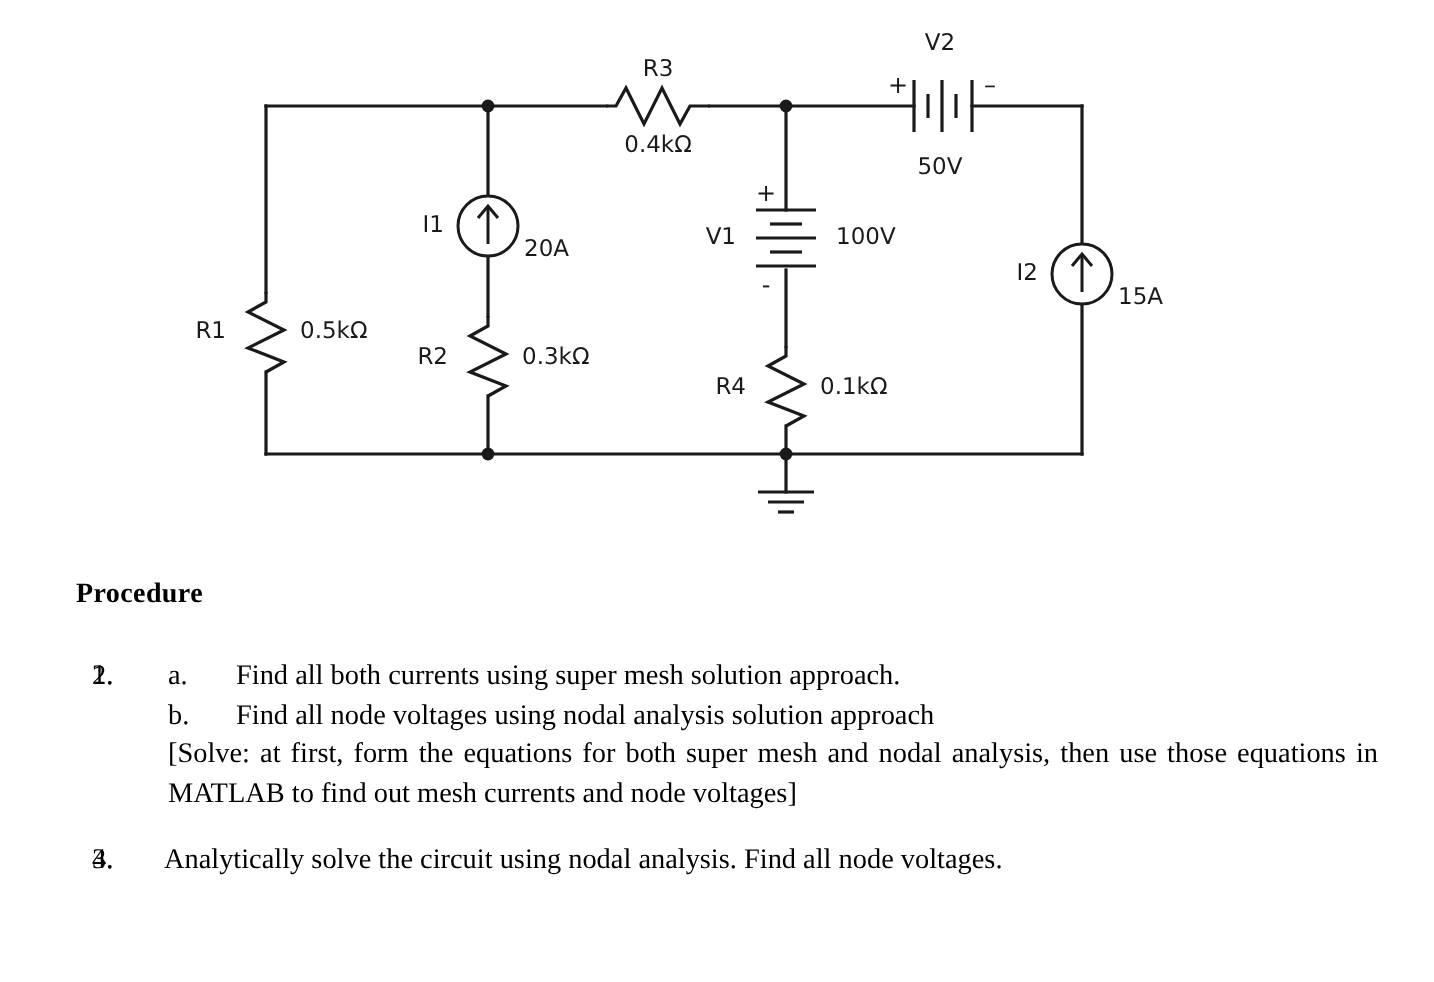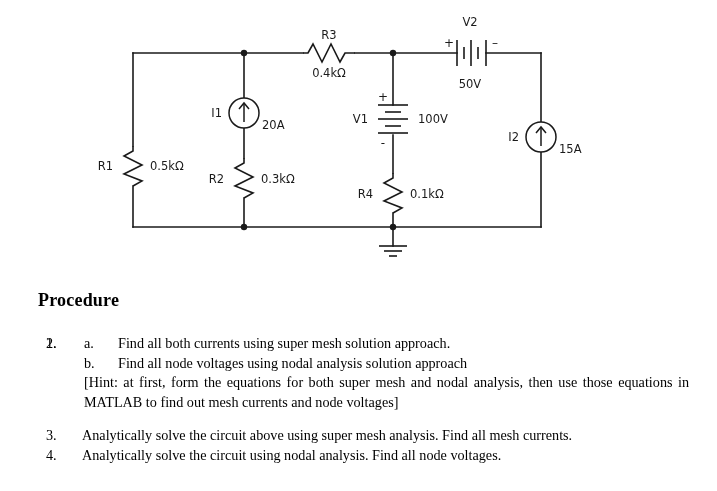--- a/index.html
+++ b/index.html
@@ -68,21 +68,21 @@
 
   #procedure-section {
     position: absolute;
     left: 0;
     top: 275px;
     width: 717px;
   }
   .proc-heading {
     font-family: "Liberation Serif", serif;
     font-weight: bold;
-    font-size: 18px;
+    font-size: 14px;
     margin: 0;
     padding: 15px 16px 0 38px;
     letter-spacing: 0.2px;
   }
   .proc-item {
     position: relative;
     font-size: 14.2px;
     line-height: 19.5px;
     padding-left: 82px;
     padding-right: 26px;
@@ -250,26 +250,25 @@
       <span class="num">2.</span>
     </div>
     <div class="sub-item">
       <span class="letter">a.</span>
       <span>Find all both currents using super mesh solution approach.</span>
     </div>
     <div class="sub-item">
       <span class="letter">b.</span>
       <span>Find all node voltages using nodal analysis solution approach</span>
     </div>
-    <div class="hint">[Hint: at first, form the equations for both super mesh and nodal analysis, then use those equations in MATLAB to find out mesh currents and node voltages]</div>
+    <div class="hint">[Solve: at first, form the equations for both super mesh and nodal analysis, then use those equations in MATLAB to find out mesh currents and node voltages]</div>
   </div>
 
   <div class="proc-group-2">
     <div class="proc-item">
       <span class="num">3.</span>
-      <span>Analytically solve the circuit above using super mesh analysis.  Find all mesh currents.</span>
     </div>
     <div class="proc-item">
       <span class="num">4.</span>
       <span>Analytically solve the circuit using nodal analysis.  Find all node voltages.</span>
     </div>
   </div>
 </div>
 
 </body></html>

